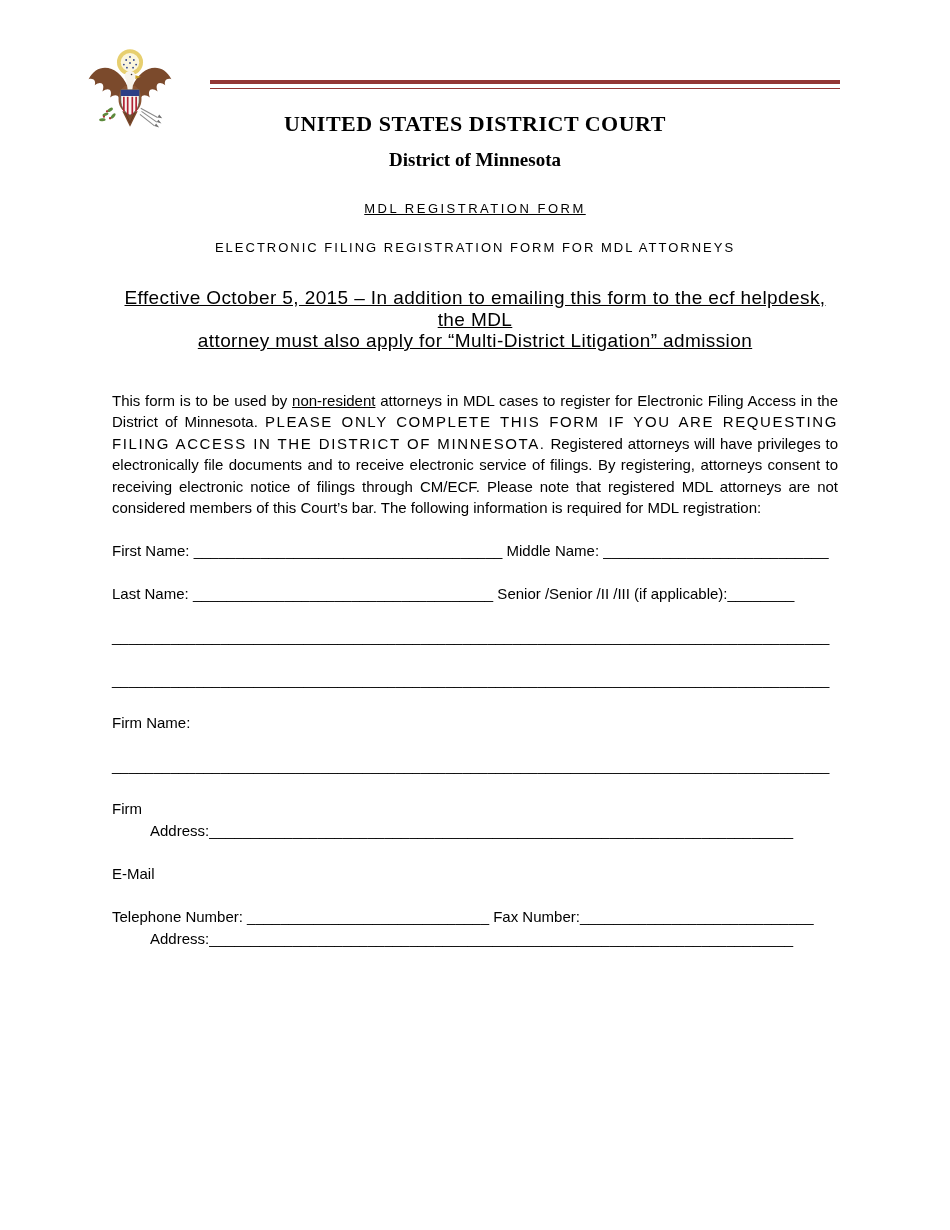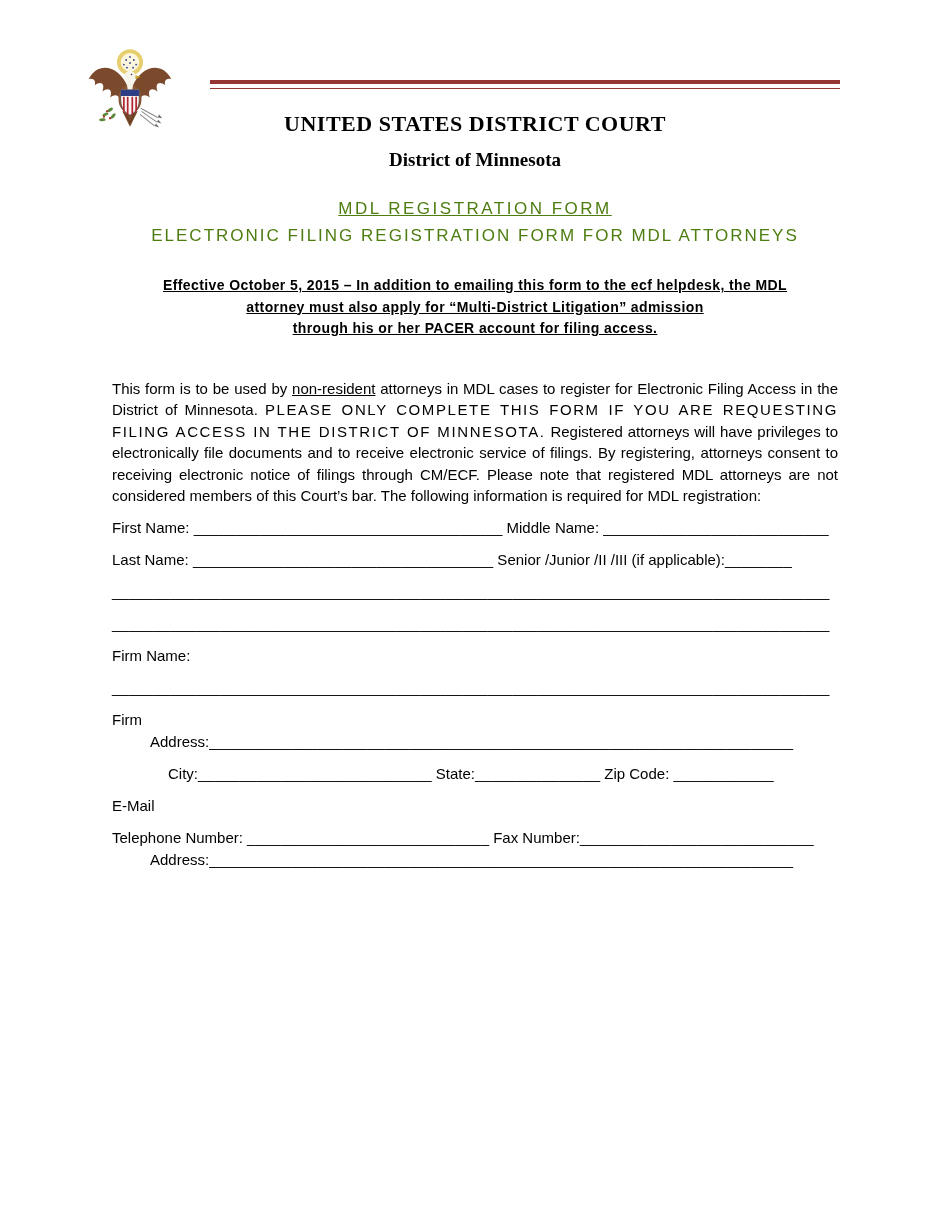--- a/index.html
+++ b/index.html
@@ -11,32 +11,32 @@
   .seal { position:absolute; left:84px; top:44px; width:92px; height:104px; }
 
   .header-rule { position:absolute; left:210px; top:80px; width:630px; height:9px;
                  border-top:4px solid #943634; border-bottom:1px solid #943634; }
 
   .header-text { padding-top:110px; text-align:center;
                  font-family:"Liberation Serif", serif; font-weight:bold; }
   .court-name { font-size:22px; letter-spacing:0.5px; line-height:27px; }
   .district   { font-size:19px; line-height:24px; margin-top:11px; }
 
-  .title-block { text-align:center; margin-top:25px; font-size:17px; color:#4d7c0f; }
+  .title-block { text-align:center; margin-top:25px; font-size:13px; color:#000000; }
   .form-title { letter-spacing:2.5px; text-decoration:underline; line-height:24px; }
-  .form-subtitle { letter-spacing:2px; line-height:26px; margin-top:2px; }
+  .form-subtitle { letter-spacing:2px; line-height:26px; margin-top:14px; }
 
-  .notice { text-align:center; margin-top:26px; font-weight:bold; font-size:14px;
+  .notice { text-align:center; margin-top:26px; font-weight:normal; font-size:19px;
             line-height:21.5px; text-decoration:underline; letter-spacing:0.4px; }
 
   .intro { margin-top:38px; font-size:15px; line-height:21.6px; text-align:justify; }
   .intro .caps { letter-spacing:1.6px; }
   .u { text-decoration:underline; }
 
-  .row { font-size:15px; line-height:22px; margin-top:10px; white-space:nowrap; }
+  .row { font-size:15px; line-height:22px; margin-top:21px; white-space:nowrap; }
   .row.tight { margin-top:0;margin-left:38px; }
   .row.indent { padding-left:56px; }
   .blank { letter-spacing:0; }
 </style>
 </head>
 <body>
 
 <div class="page">
 
   <div class="seal">
@@ -113,41 +113,39 @@
   <div class="content">
 
     <div class="title-block">
       <div class="form-title">MDL REGISTRATION FORM</div>
       <div class="form-subtitle">ELECTRONIC FILING REGISTRATION FORM FOR MDL ATTORNEYS</div>
     </div>
 
     <div class="notice">
       <div>Effective October 5, 2015 – In addition to emailing this form to the ecf helpdesk, the MDL</div>
       <div>attorney must also apply for “Multi-District Litigation” admission</div>
-      <div>through his or her PACER account for filing access.</div>
     </div>
 
     <p class="intro"><span>This form is to be used by </span><span class="u">non-resident</span><span> attorneys in MDL cases to register for Electronic Filing Access in the District of Minnesota. </span><span class="caps">PLEASE ONLY COMPLETE THIS FORM IF YOU ARE REQUESTING FILING ACCESS IN THE DISTRICT OF MINNESOTA.</span><span> Registered attorneys will have privileges to electronically file documents and to receive electronic service of filings. By registering, attorneys consent to receiving electronic notice of filings through CM/ECF. Please note that registered MDL attorneys are not considered members of this Court’s bar. The following information is required for MDL registration:</span></p>
 
     <div class="row"><span>First Name: </span><span class="blank">_____________________________________</span><span> Middle Name: </span><span class="blank">___________________________</span></div>
 
-    <div class="row"><span>Last Name: </span><span class="blank">____________________________________</span><span> Senior /Junior /II /III (if applicable):</span><span class="blank">________</span></div>
+    <div class="row"><span>Last Name: </span><span class="blank">____________________________________</span><span> Senior /Senior /II /III (if applicable):</span><span class="blank">________</span></div>
 
 
 
     <div class="row"><span class="blank">______________________________________________________________________________________</span></div>
     <div class="row"><span class="blank">______________________________________________________________________________________</span></div>
 
     <div class="row"><span>Firm Name:</span></div>
     <div class="row"><span class="blank">______________________________________________________________________________________</span></div>
 
     <div class="row"><span>Firm</span></div>
     <div class="row tight"><span>Address:</span><span class="blank">______________________________________________________________________</span></div>
 
-    <div class="row indent"><span>City:</span><span class="blank">____________________________</span><span> State:</span><span class="blank">_______________</span><span> Zip Code: </span><span class="blank">____________</span></div>
 
     <div class="row"><span>E-Mail</span></div>
 
     <div class="row"><span>Telephone Number: </span><span class="blank">_____________________________</span><span> Fax Number:</span><span class="blank">____________________________</span></div>
     <div class="row tight"><span>Address:</span><span class="blank">______________________________________________________________________</span></div>
 
   </div>
 </div>
 
 </body></html>

